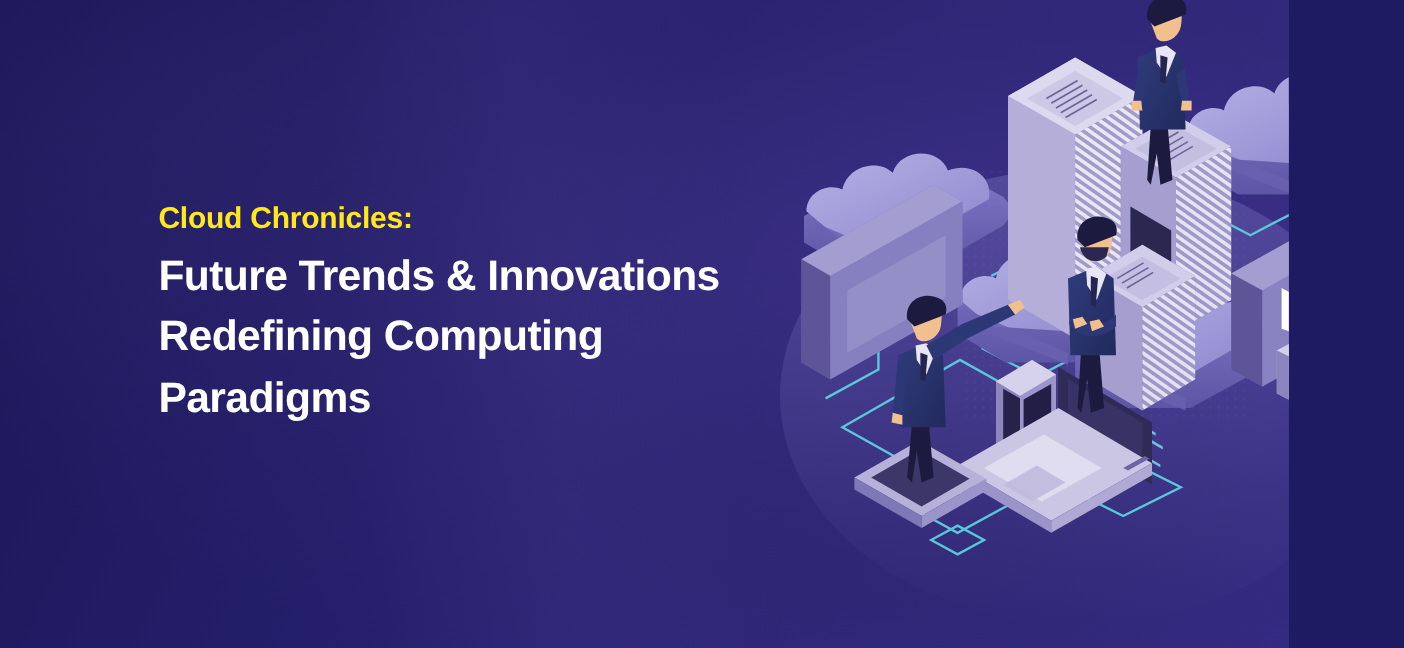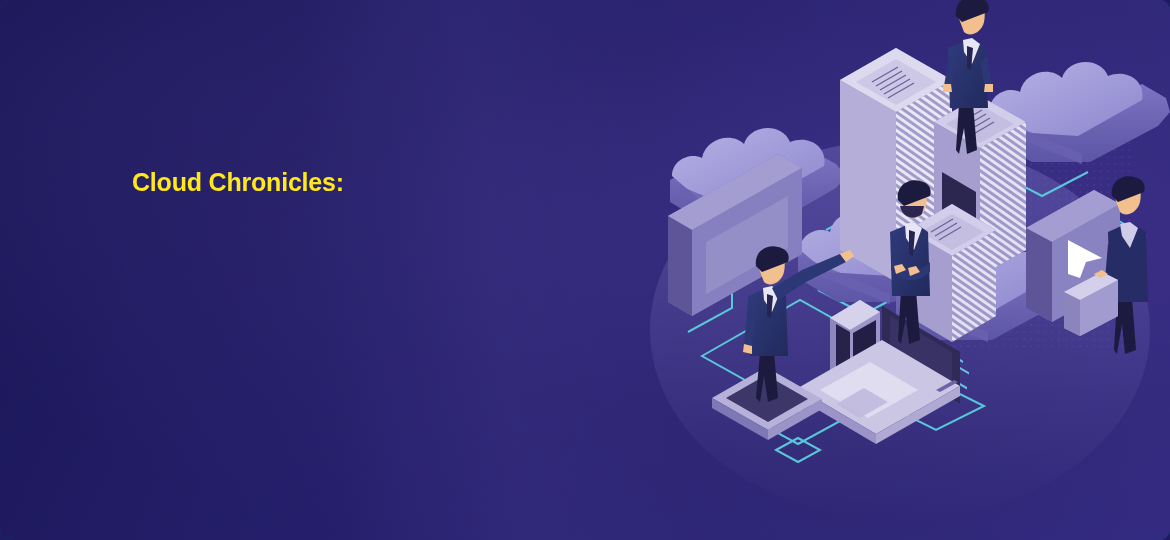--- a/index.html
+++ b/index.html
@@ -4,24 +4,23 @@
 <style>
   * { margin:0; padding:0; box-sizing:border-box; }
   html,body{ width:1170px; height:540px; }
   body{
     font-family:"Liberation Sans", sans-serif;
     background:#1e1b62;
     overflow:hidden;
   }
   .banner{
     position:relative;
-    width:1170px; height:540px;
+    width:1074px; height:540px;
     overflow:hidden;
     background:#0c4a6e;
-    border-radius:11px;
   }
   
   .bg-base{
     position:absolute; inset:0;
     background:linear-gradient(115deg,#1b1758 0%,#231e68 34%,#2d2577 62%,#332a82 100%);
   }
   .bg-sweep{
     position:absolute; inset:0;
     background:
       radial-gradient(120% 95% at 78% 42%, rgba(63,50,138,.78) 0%, rgba(54,43,120,.34) 42%, rgba(30,26,95,0) 72%),
@@ -83,20 +82,23 @@
 <div class="banner">
 
   <div class="bg-base"></div>
   <div class="bg-sweep"></div>
   <div class="bg-swoosh"></div>
   <div class="bg-swoosh2"></div>
   <div class="bg-dots"></div>
 
   <div class="copy">
     <div class="eyebrow">Cloud Chronicles:</div>
+    <div class="headline">Future Trends &amp; Innovations
+Redefining Computing
+Paradigms</div>
   </div>
 
   <div class="art">
   <svg viewBox="0 0 520 540" xmlns="http://www.w3.org/2000/svg">
     <defs>
       <linearGradient id="cloudTop" x1="0" y1="0" x2="1" y2="1">
         <stop offset="0%" stop-color="#b6b2e4"></stop>
         <stop offset="100%" stop-color="#8e87cf"></stop>
       </linearGradient>
       <linearGradient id="cloudSide" x1="0" y1="0" x2="0" y2="1">

